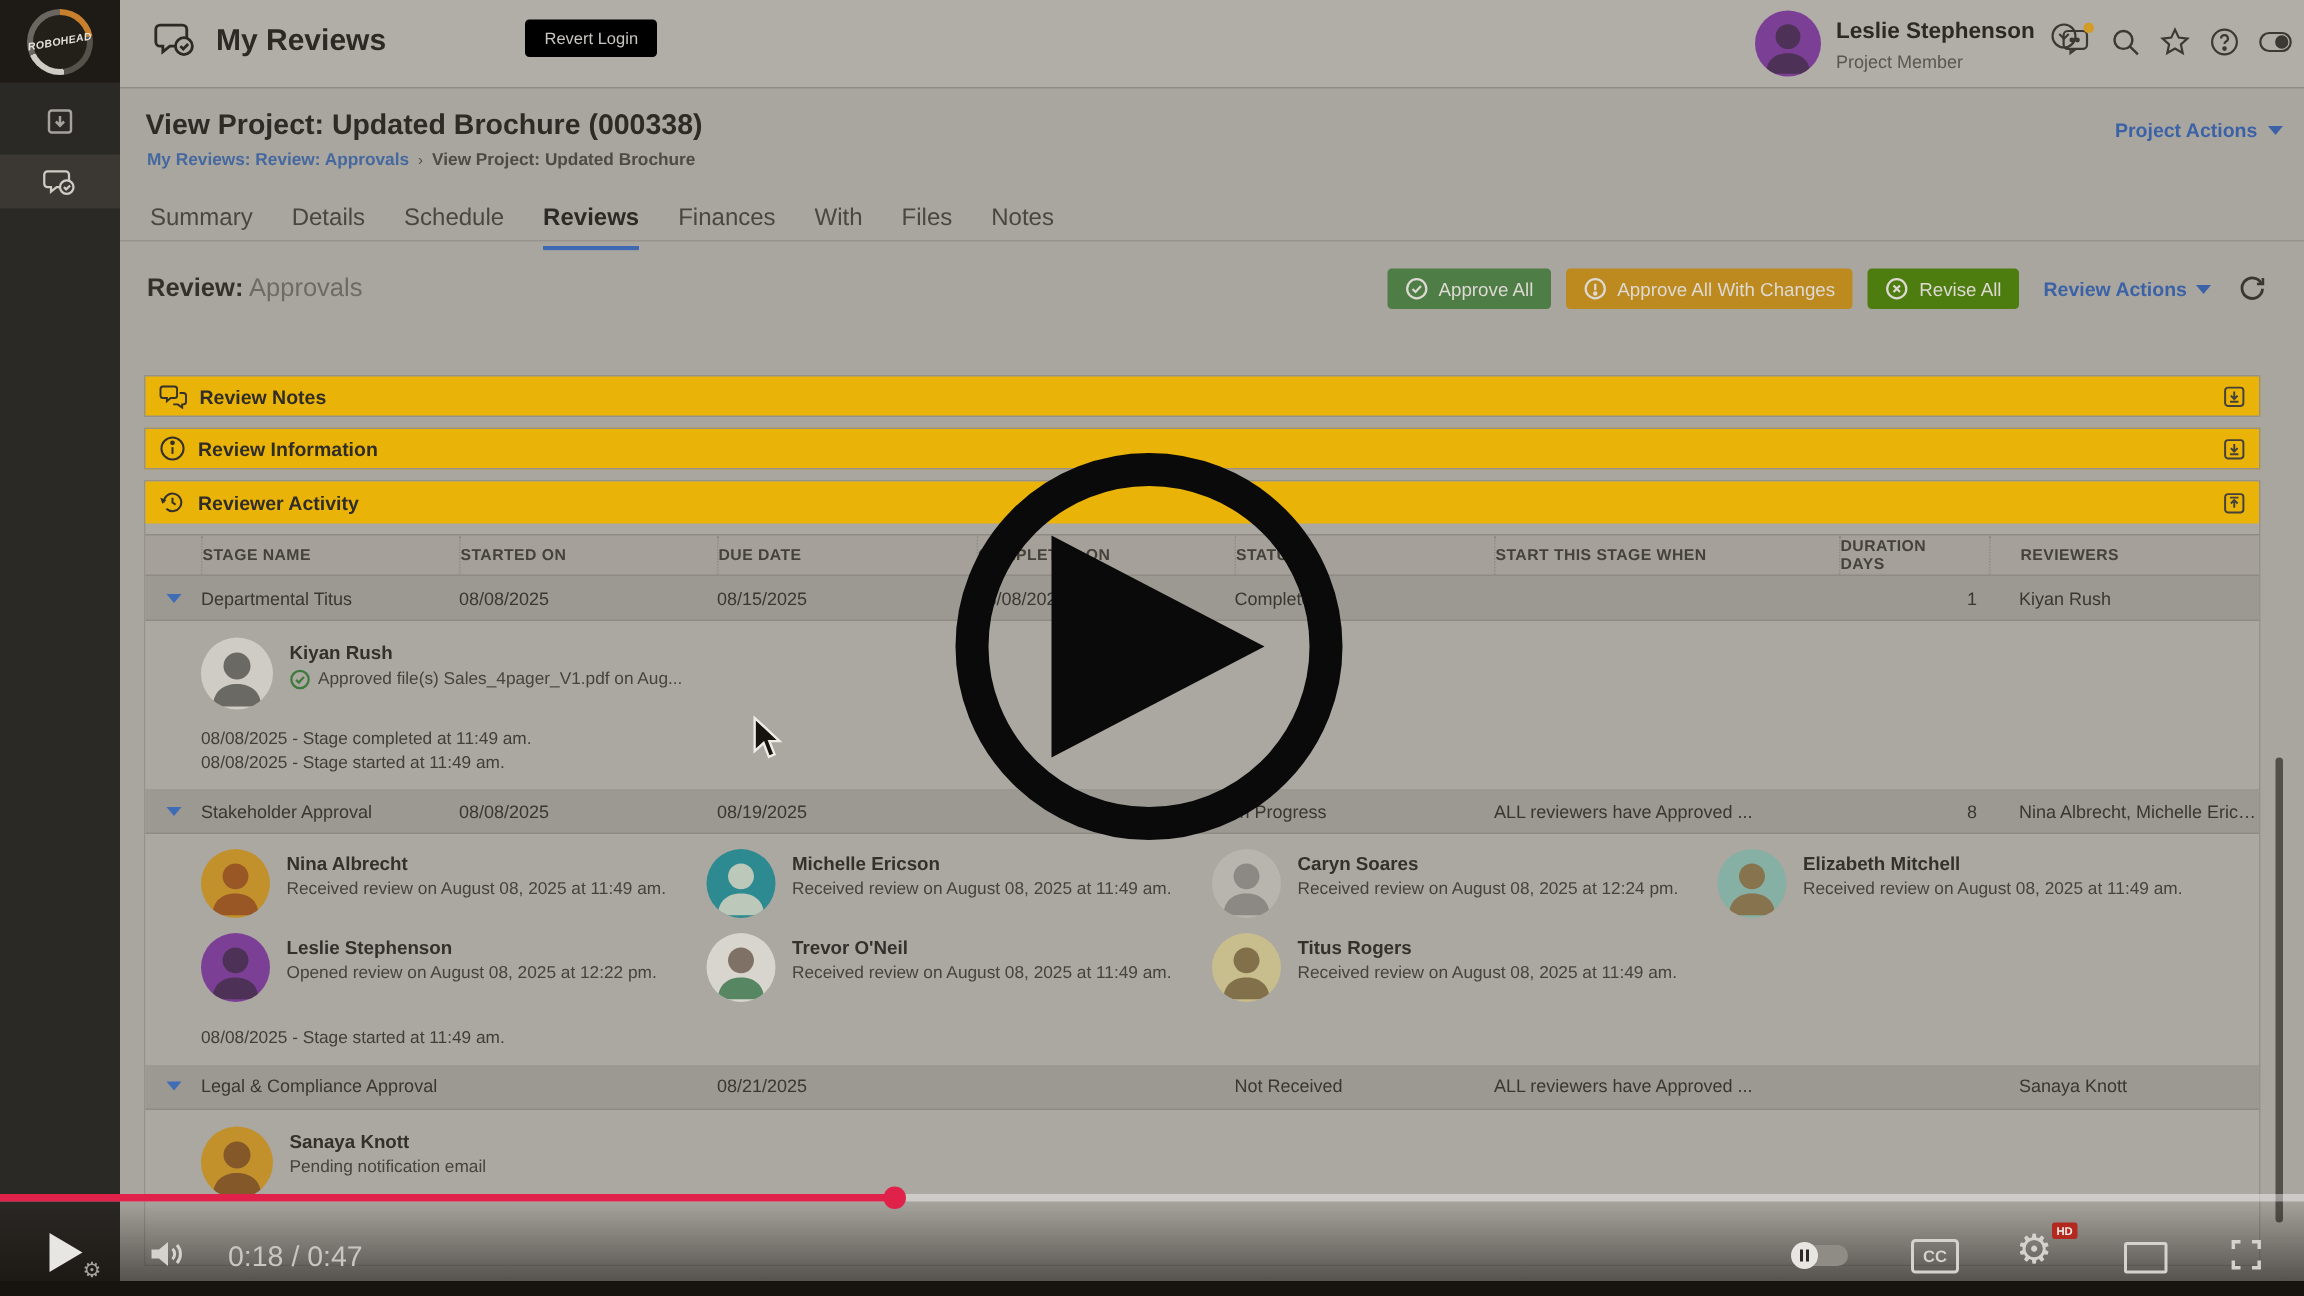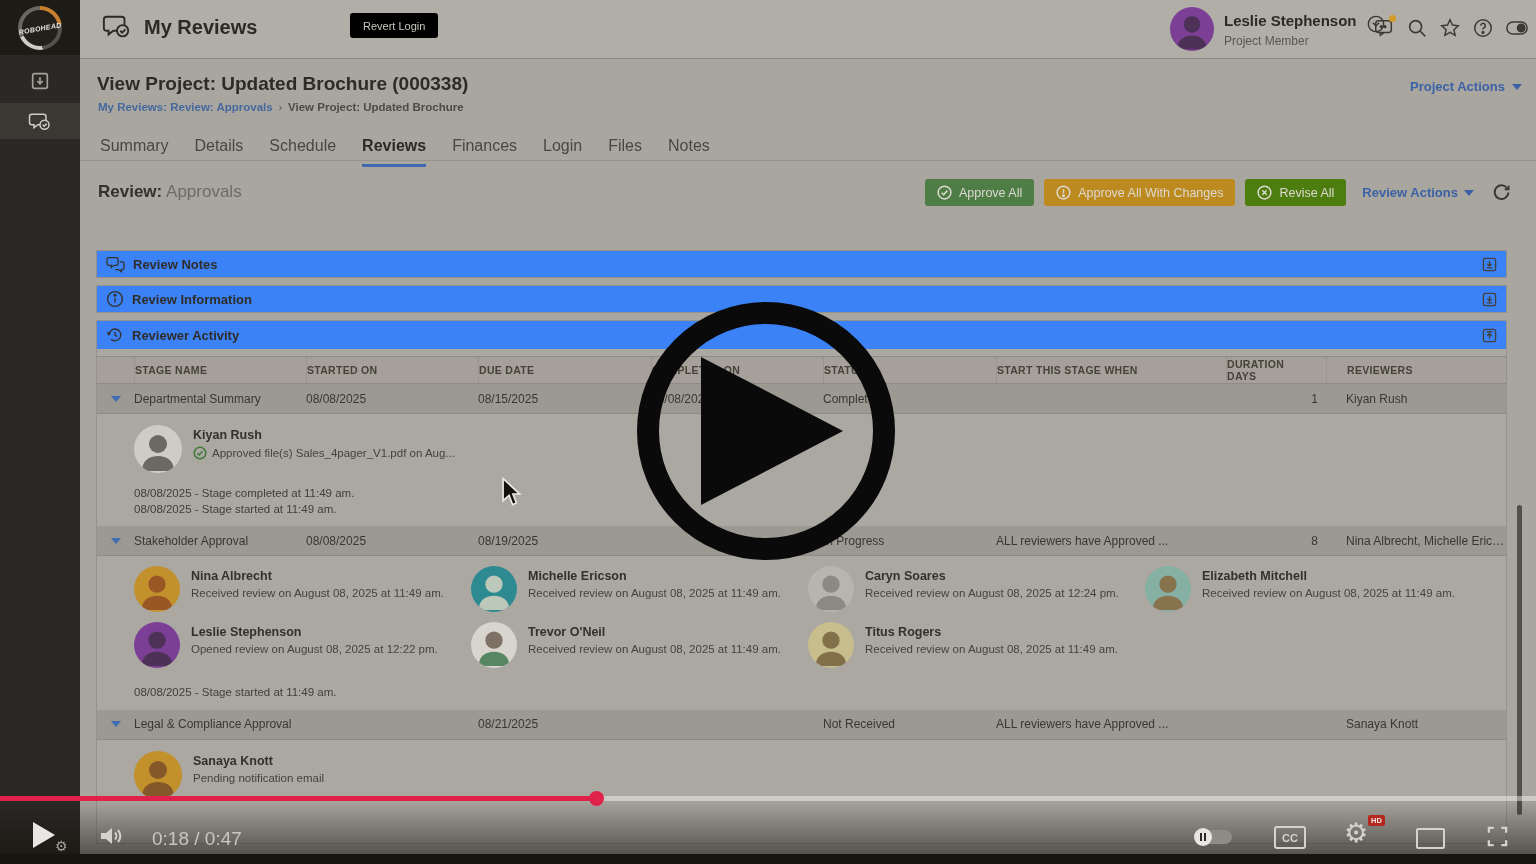--- a/index.html
+++ b/index.html
@@ -54,21 +54,21 @@
   .actions{position:absolute;left:845px;top:120px;display:flex;align-items:center;gap:10px;}
   .btn{height:27px;border-radius:3px;border:none;display:flex;align-items:center;gap:7px;padding:0 12px;
     font-size:12.5px;color:#ddd9d3;font-family:inherit;}
   .btn-green{background:#4f7d46;}
   .btn-orange{background:#bd8a20;}
   .btn-red{background:#4d7c0f;}
   .review-actions{color:#3b62a6;font-weight:800;font-size:13px;display:flex;align-items:center;gap:6px;margin-left:6px;}
 
   
   .panel{position:absolute;left:16px;top:191px;width:1411px;}
-  .sec{height:28px;background:#3b82f6;border:1px solid #96928b;display:flex;align-items:center;
+  .sec{height:28px;background:#eab308;border:1px solid #96928b;display:flex;align-items:center;
     padding:0 9px;gap:8px;margin-bottom:7px;box-sizing:border-box;}
   .sec-label{font-size:13px;font-weight:800;color:#302d28;}
   .sec-right{margin-left:auto;display:flex;}
   .activity-wrap{border:1px solid #96928b;background:#aba7a1;}
   .activity-wrap .sec{border:none;margin-bottom:0;}
 
   .tbl-head,.stage-row{display:grid;grid-template-columns:37px 172px 172px 173px 172px 173px 230px 100px 1fr;
     align-items:center;box-sizing:border-box;}
   .tbl-head{margin-top:7px;height:28px;background:#a5a19a;border-top:1px solid #8f8b84;border-bottom:1px solid #8f8b84;
     font-size:10.5px;font-weight:800;color:#454239;letter-spacing:.3px;}
@@ -244,21 +244,21 @@
         <span class="tri-down" data-interactable="false"></span>
     </div>
 
     <div class="tabs-line" data-interactable="false"></div>
     <nav class="tabs" data-interactable="false">
       <span class="tab" data-interactable="true">Summary</span>
       <span class="tab" data-interactable="true">Details</span>
       <span class="tab" data-interactable="true">Schedule</span>
       <span class="tab active" data-interactable="true">Reviews</span>
       <span class="tab" data-interactable="true">Finances</span>
-      <span class="tab" data-interactable="true">Login</span>
+      <span class="tab" data-interactable="true">With</span>
       <span class="tab" data-interactable="true">Files</span>
       <span class="tab" data-interactable="true">Notes</span>
     </nav>
 
     <div class="review-head" data-interactable="false">
       <span class="review-label">Review:</span>
       <span class="review-value">Approvals</span>
     </div>
 
     <div class="actions">
@@ -358,21 +358,21 @@
           <div data-interactable="false">STATUS</div>
           <div data-interactable="false">START THIS STAGE WHEN</div>
           <div class="h-dur" data-interactable="false">DURATION DAYS</div>
           <div class="h-rev" data-interactable="false">REVIEWERS</div>
         </div>
 
         <div class="stage-row" data-interactable="true">
           <div class="c-arrow">
               <span class="tri-blue" data-interactable="true"></span>
             </div>
-          <div>Departmental Summary</div>
+          <div>Departmental Titus</div>
           <div>08/08/2025</div>
           <div>08/15/2025</div>
           <div>08/08/2025</div>
           <div>Completed</div>
           <div></div>
           <div class="c-dur">1</div>
           <div class="c-rev">Kiyan Rush</div>
         </div>
         <div class="detail">
           <div class="person-block" data-interactable="false">

